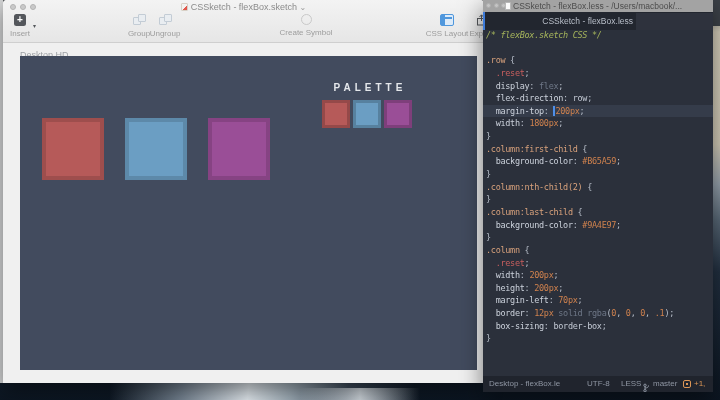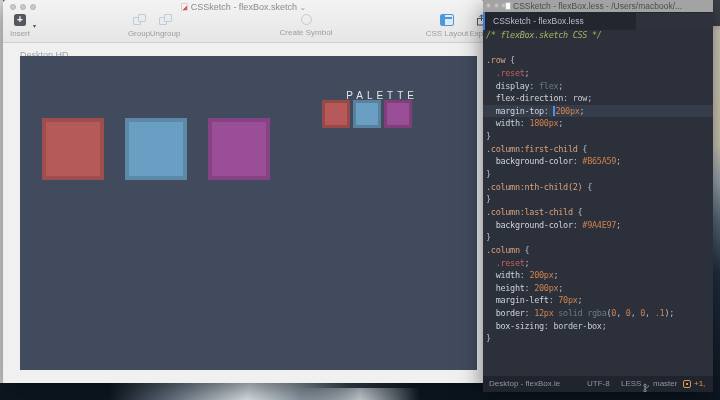--- a/index.html
+++ b/index.html
@@ -39,39 +39,39 @@
   .css-layout-icon { position:relative; width:14px; height:12px; border:1.5px solid #4f97dd; border-radius:2px; background:#ddebf9; }
   .css-layout-icon::before { content:""; position:absolute; left:0; top:0; bottom:0; width:4px; background:#4f97dd; }
   .css-layout-icon::after { content:""; position:absolute; left:4px; top:2px; right:1px; height:1.5px; background:#4f97dd; }
 
   
   .canvas-area { position:absolute; left:0; top:44px; right:0; bottom:0; background:#f0f0f0; }
   .artboard-label { position:absolute; left:17px; top:6px; font-size:9px; color:#9ea1a5; }
   .canvas { position:absolute; left:17px; top:12px; width:457px; height:314px; background:#424b5e; }
   .columns-row { position:absolute; left:22px; top:62px; display:flex; gap:21px; }
   .big-square { width:62px; height:62px; border:4px solid rgba(0,0,0,.13); }
-  .palette-title { position:absolute; left:302px; top:34px; width:96px; text-align:right;
-    font-size:10px; font-weight:normal; letter-spacing:4px; color:#e4e7eb; }
+  .palette-title { position:absolute; left:302px; top:26px; width:96px; text-align:center;
+    font-size:10px; font-weight:bold; letter-spacing:4px; color:#e4e7eb; }
   .swatch-row { position:absolute; left:302px; top:44px; display:flex; gap:3px; }
   .swatch { width:28px; height:28px; border:3px solid rgba(0,0,0,.18); }
 
   
   .editor-window { position:absolute; left:483px; top:0; width:230px; height:392px;
     background:#2b303b; box-shadow:0 8px 22px rgba(0,0,0,.5); overflow:hidden; }
   .mac-titlebar { position:absolute; left:0; top:0; width:100%; height:12px; background:#a3a3a3; }
   .lights-sm { position:absolute; left:3px; top:3px; display:flex; gap:2.5px; }
   .light-sm { width:5px; height:5px; border-radius:50%; background:#c4c4c4; border:1px solid #afafaf; }
   .ed-title { position:absolute; left:22px; right:2px; top:1px; font-size:8.5px; color:#4c4c4c; white-space:nowrap; overflow:hidden; }
   .doc-icon-white { display:inline-block; width:6px; height:8px; background:#fcfcfc; border:1px solid #b8b8b8; border-radius:1px; vertical-align:-1px; margin-right:2px; }
 
   .tabbar { position:absolute; left:0; top:12px; width:100%; height:18px; background:#22262f; }
   .tabbar-empty { position:absolute; left:153px; top:1px; right:0; bottom:0; background:#2e323d; }
   .tab-indicator { position:absolute; left:0; top:0; width:2px; height:18px; background:#3d7bd9; }
   .tab-active { position:absolute; left:10px; top:0; width:140px; height:18px; line-height:18px;
-    text-align:left; font-size:8.5px; color:#b9bfc9; white-space:nowrap; }
+    text-align:right; font-size:8.5px; color:#b9bfc9; white-space:nowrap; }
 
   .code { position:absolute; left:0; top:30px; width:100%; height:346px; padding:0 0 0 3px;
     font-family:"DejaVu Sans Mono", monospace; font-size:8.5px; letter-spacing:-0.3px; margin-top:-1px; }
   .code-line { height:12.65px; line-height:12.65px; white-space:pre; }
   .code-line.hl { background:#353c4a; margin-left:-3px; padding-left:3px; }
   .tk-comment { color:#a5b45b; font-style:italic; }
   .tk-sel { color:#d9a27c; }
   .tk-mixin { color:#c75e5e; }
   .tk-prop { color:#ccd2dc; }
   .tk-punc { color:#b8bfca; }

